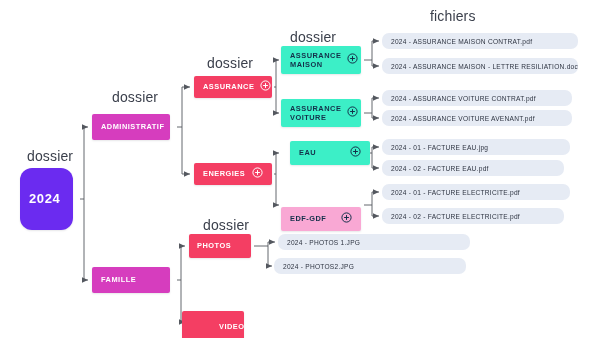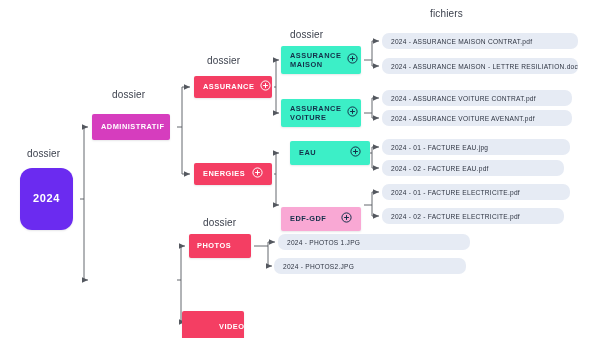--- a/index.html
+++ b/index.html
@@ -14,21 +14,21 @@
     font-family: "Liberation Sans", sans-serif;
     color: #2b2f3a;
   }
   #diagram {
     position: absolute;
     inset: 0;
   }
   
   .caption {
     position: absolute;
-    font-size: 10px;
+    font-size: 14px;
     font-weight: 400;
     color: #3a3f4b;
     letter-spacing: 0.15px;
     white-space: nowrap;
   }
   
   .node {
     position: absolute;
     border-radius: 2px;
     display: flex;
@@ -38,22 +38,22 @@
     color: #ffffff;
     font-weight: bold;
     font-size: 7.4px;
     letter-spacing: 0.5px;
     line-height: 1.25;
     box-shadow: 0 1px 2px rgba(20,20,40,0.10);
   }
   .node .label { white-space: pre-line; }
   .node.root {
     border-radius: 12px;
-    justify-content: center;
-    font-size: 11px;
+    justify-content: flex-start;
+    font-size: 13px;
     letter-spacing: 0.6px;
   }
   .node.teal { color: #14304a; }
   .node.teal .plus circle { stroke: #14304a; }
   .node.teal .plus line { stroke: #14304a; }
 
   .plus { flex: 0 0 auto; margin-left: 6px; }
   .plus circle { fill: none; stroke: #ffffff; stroke-width: 1; }
   .plus line { stroke: #ffffff; stroke-width: 1; }
 
@@ -146,20 +146,23 @@
   <div class="caption" style="left:290px; top:29px;">dossier</div>
   <div class="caption" style="left:430px; top:8px;">fichiers</div>
 
   <div class="node root" style="left:20px; top:168px; width:53px; height:62px; background:#6B2BF0;">
     <span class="label">2024</span>
   </div>
 
   <div class="node" style="left:92px; top:114px; width:78px; height:26px; background:#D63DBE;">
     <span class="label">ADMINISTRATIF</span>
   </div>
+  <div class="node" style="left:92px; top:267px; width:78px; height:26px; background:#D63DBE;">
+    <span class="label">FAMILLE</span>
+  </div>
 
   <div class="node" style="left:194px; top:76px; width:78px; height:22px; background:#F43E63;">
     <span class="label">ASSURANCE</span>
     <span class="plus">
       <svg width="11" height="11" viewBox="0 0 11 11">
           <circle cx="5.5" cy="5.5" r="4.6"></circle>
           <line x1="5.5" y1="3.1" x2="5.5" y2="7.9"></line>
           <line x1="3.1" y1="5.5" x2="7.9" y2="5.5"></line>
         </svg>
     </span>

